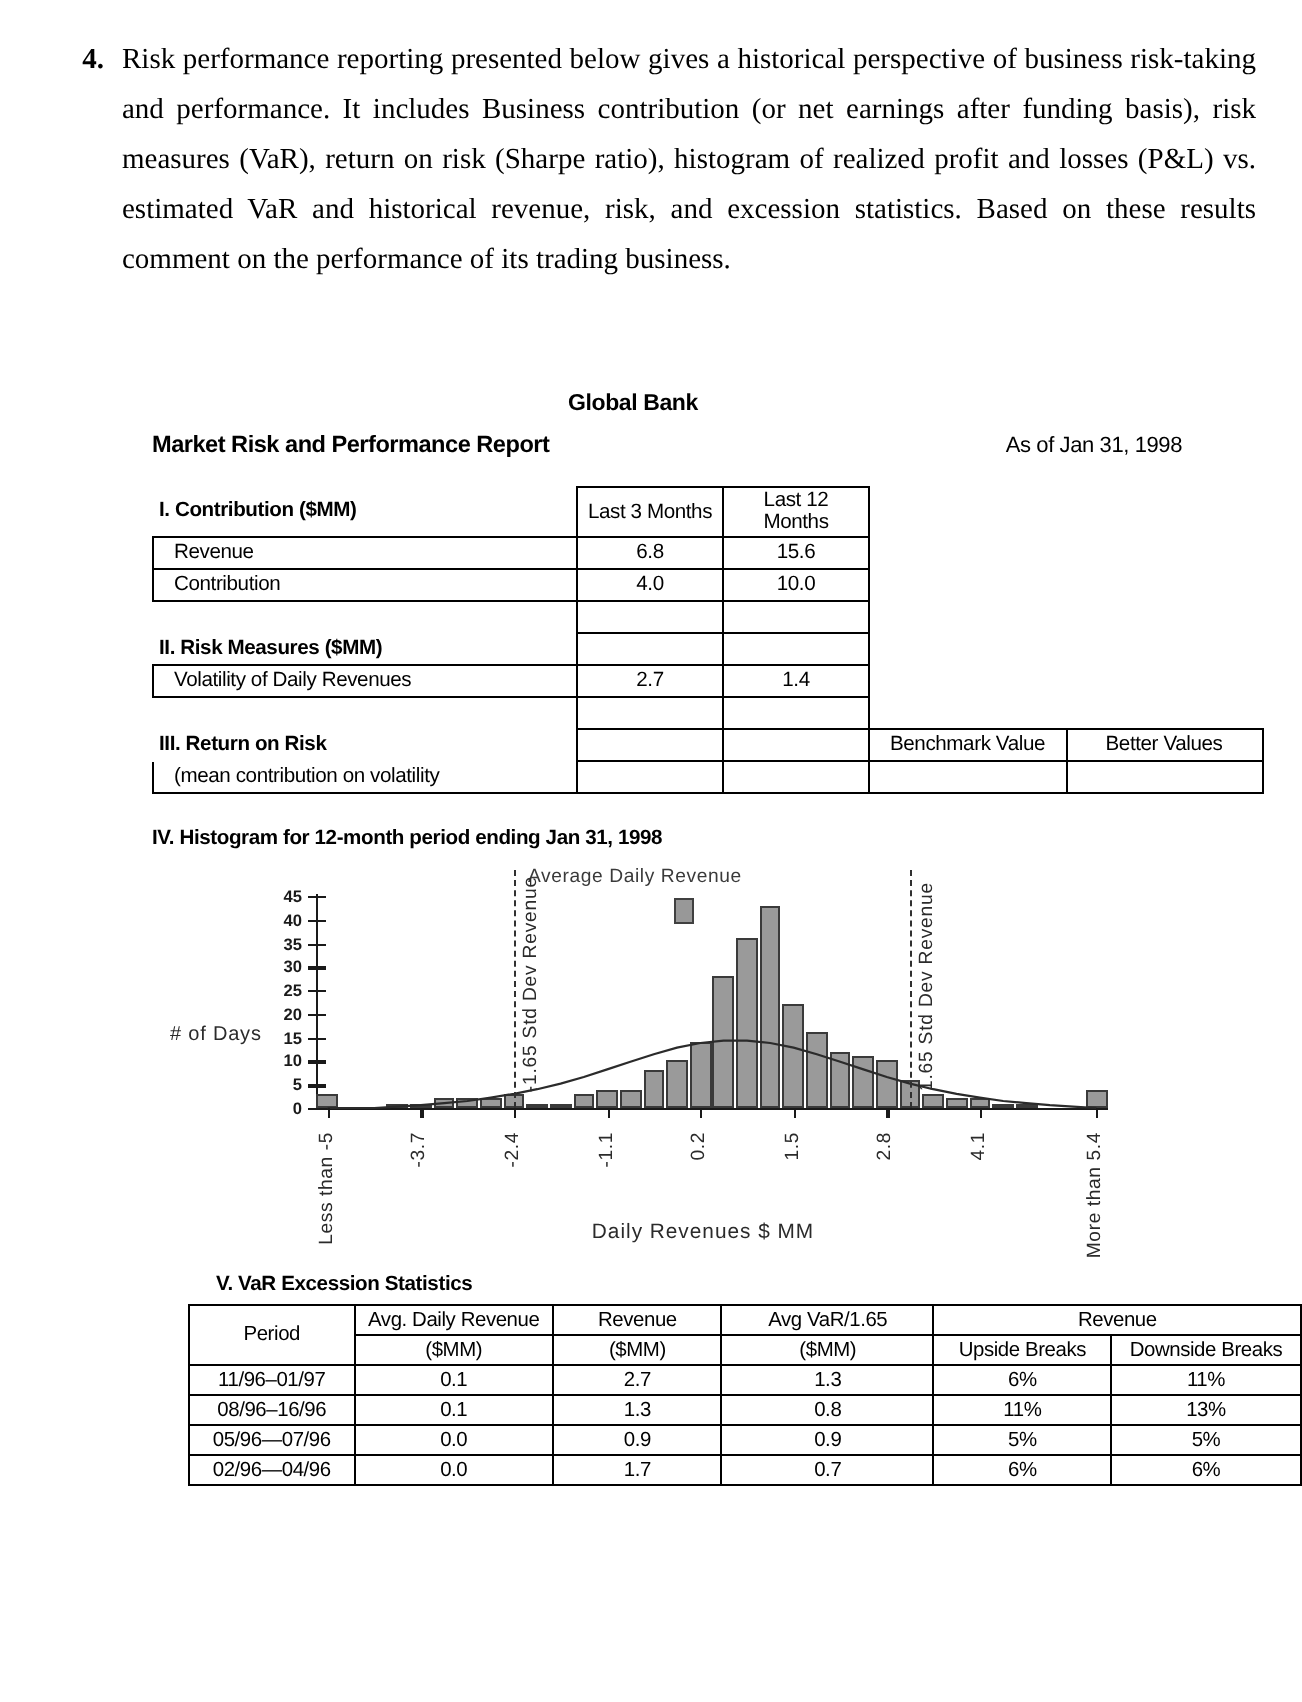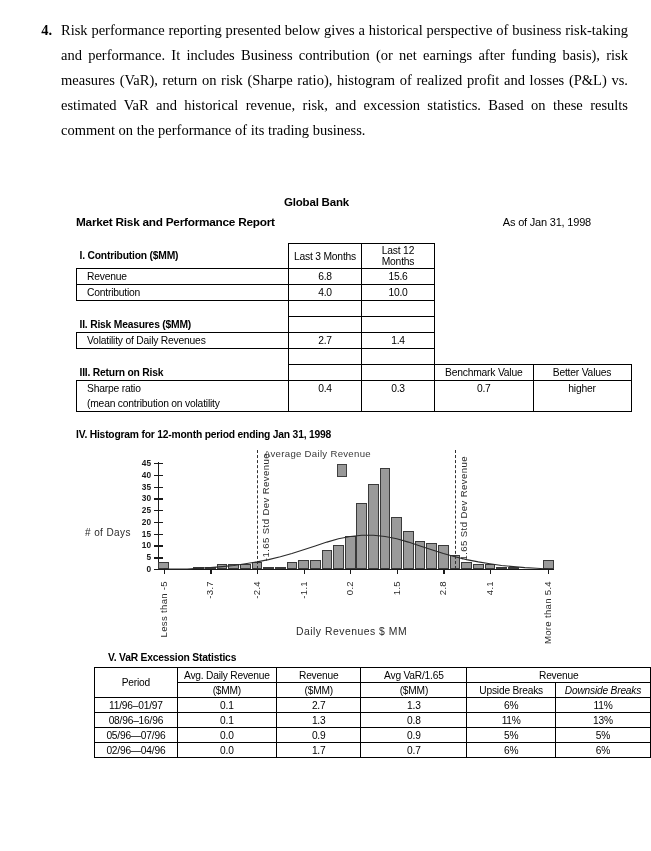--- a/index.html
+++ b/index.html
@@ -279,21 +279,21 @@
     text-align: center;
     font-weight: normal;
     padding: 0px 2px;
     height: 14px;
   }
   .vc-period { width: 88px; }
   .vc-adr { width: 106px; }
   .vc-rev { width: 88px; }
   .vc-var { width: 114px; }
   .vc-up { width: 95px; }
-  .vc-down { width: 100px; font-style: italic; }
+  .vc-down { width: 100px; }
 </style>
 </head>
 <body>
 
 <div class="question">
   <div class="q-num">4.</div>
   <div class="q-text">Risk performance reporting presented below gives a historical perspective of business risk-taking and performance. It includes Business contribution (or net earnings after funding basis), risk measures (VaR), return on risk (Sharpe ratio), histogram of realized profit and losses (P&amp;L) vs. estimated VaR and historical revenue, risk, and excession statistics. Based on these results comment on the performance of its trading business.</div>
 </div>
 
 <div class="report">
@@ -361,27 +361,20 @@
           <td class="nb"></td>
           <td class="nb"></td>
         </tr>
 
         <tr>
           <td class="nb sec-label">III. Return on Risk</td>
           <td></td>
           <td></td>
           <td class="ctr">Benchmark Value</td>
           <td class="ctr">Better Values</td>
-        </tr>
-        <tr>
-          <td class="indent nobot">Sharpe ratio</td>
-          <td class="ctr nobot">0.4</td>
-          <td class="ctr nobot">0.3</td>
-          <td class="ctr nobot">0.7</td>
-          <td class="ctr nobot">higher</td>
         </tr>
         <tr>
           <td class="indent notop">(mean contribution on volatility</td>
           <td class="notop"></td>
           <td class="notop"></td>
           <td class="notop"></td>
           <td class="notop"></td>
         </tr>
       </tbody>
     </table>

